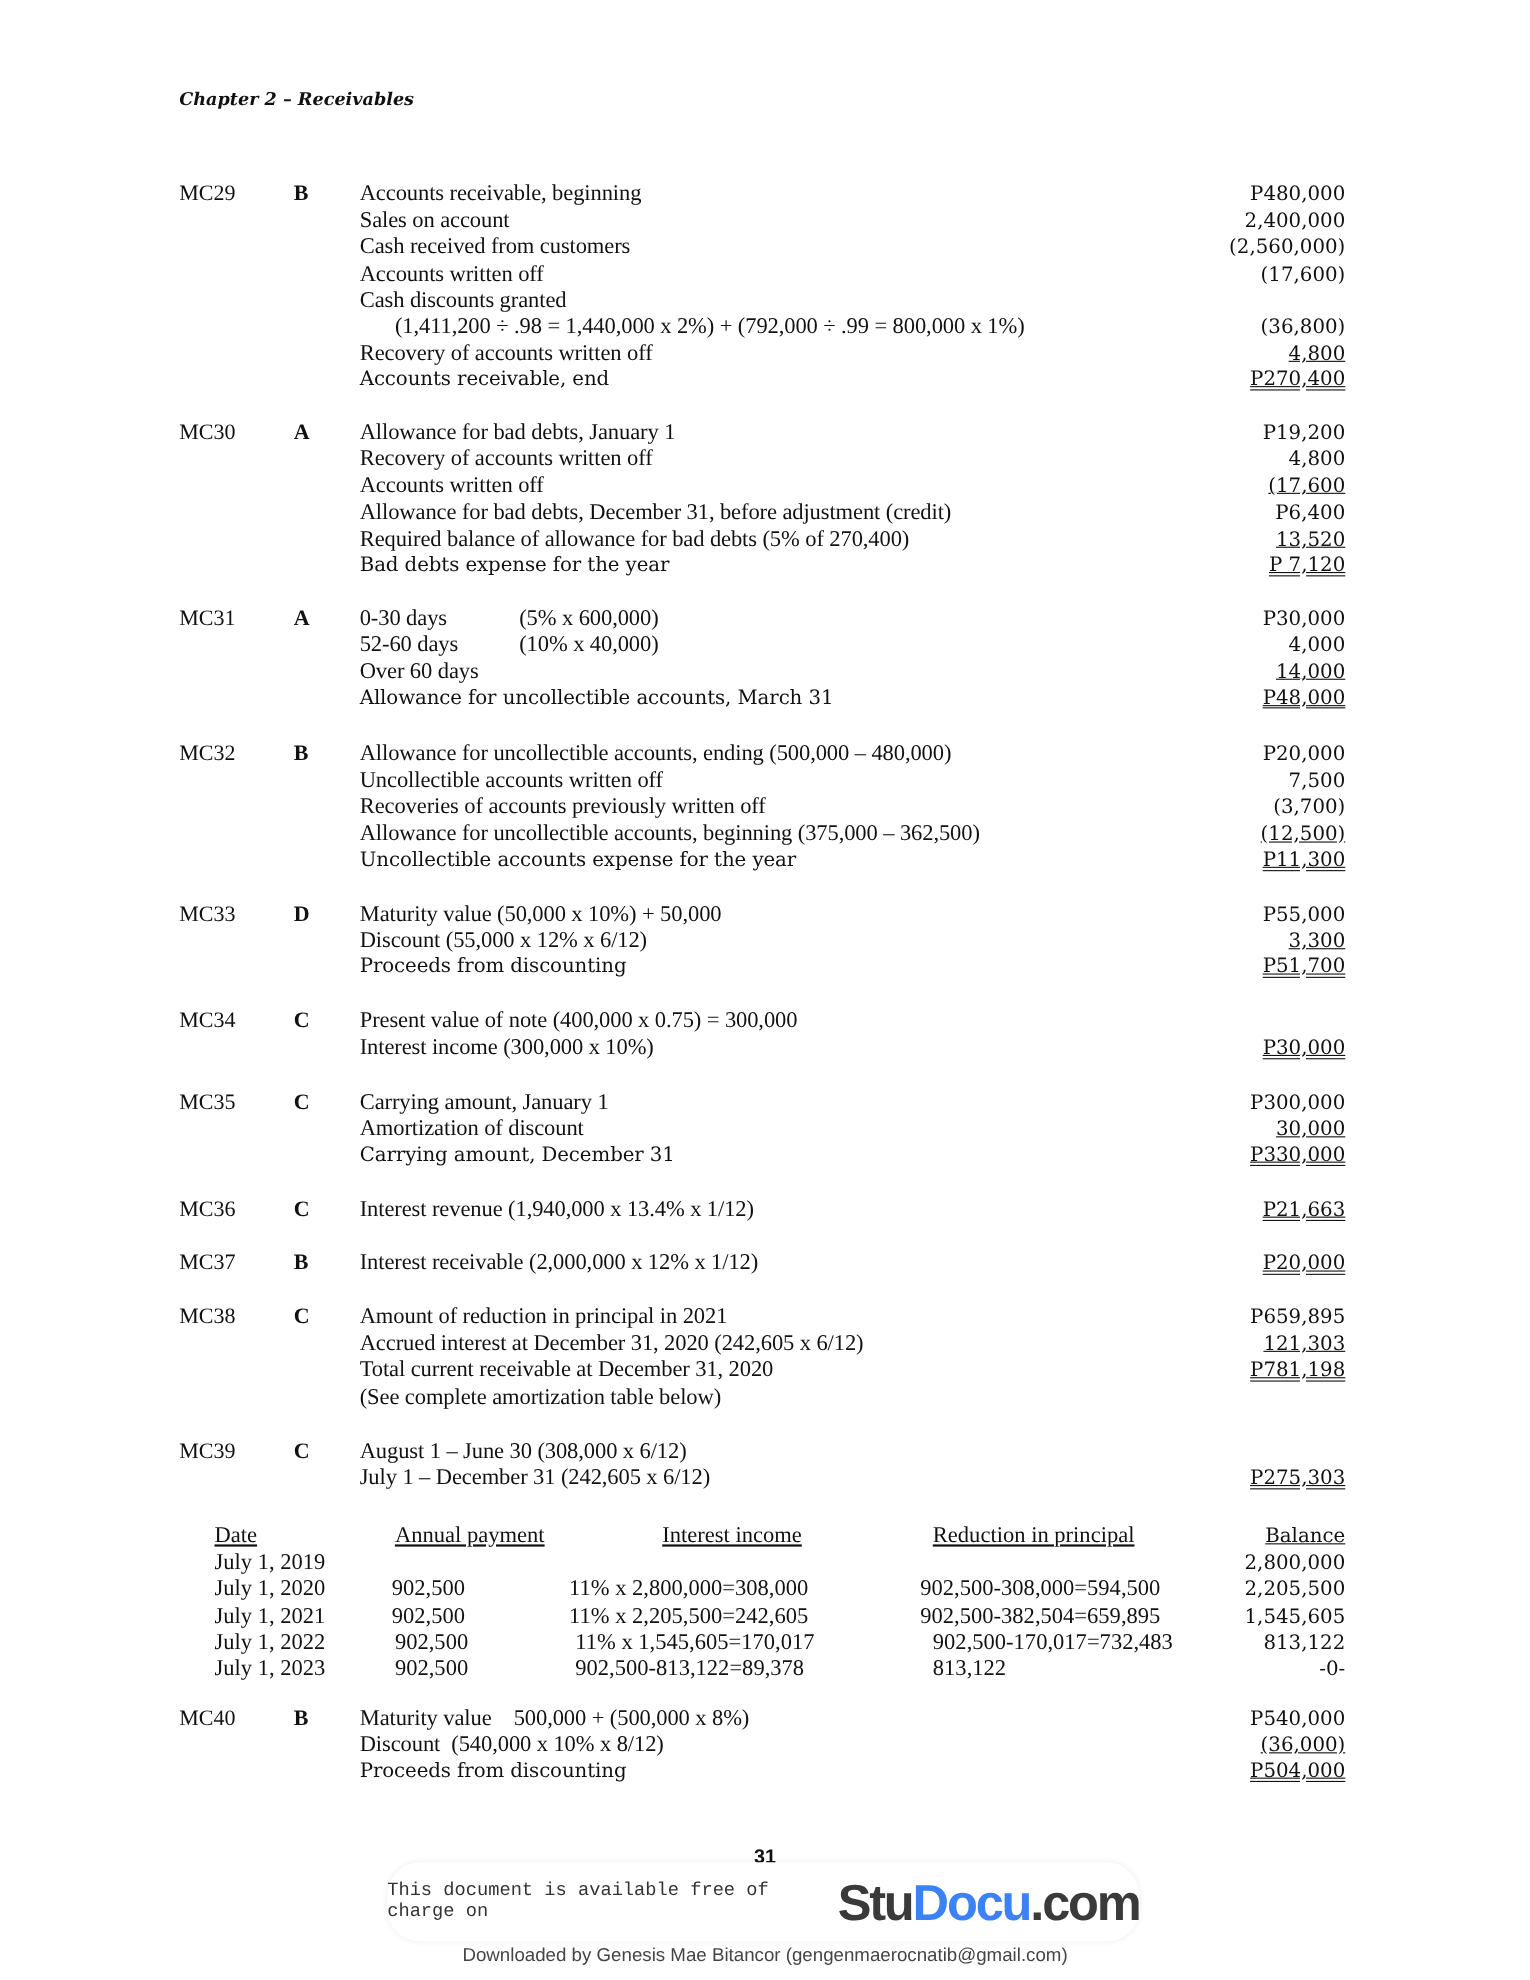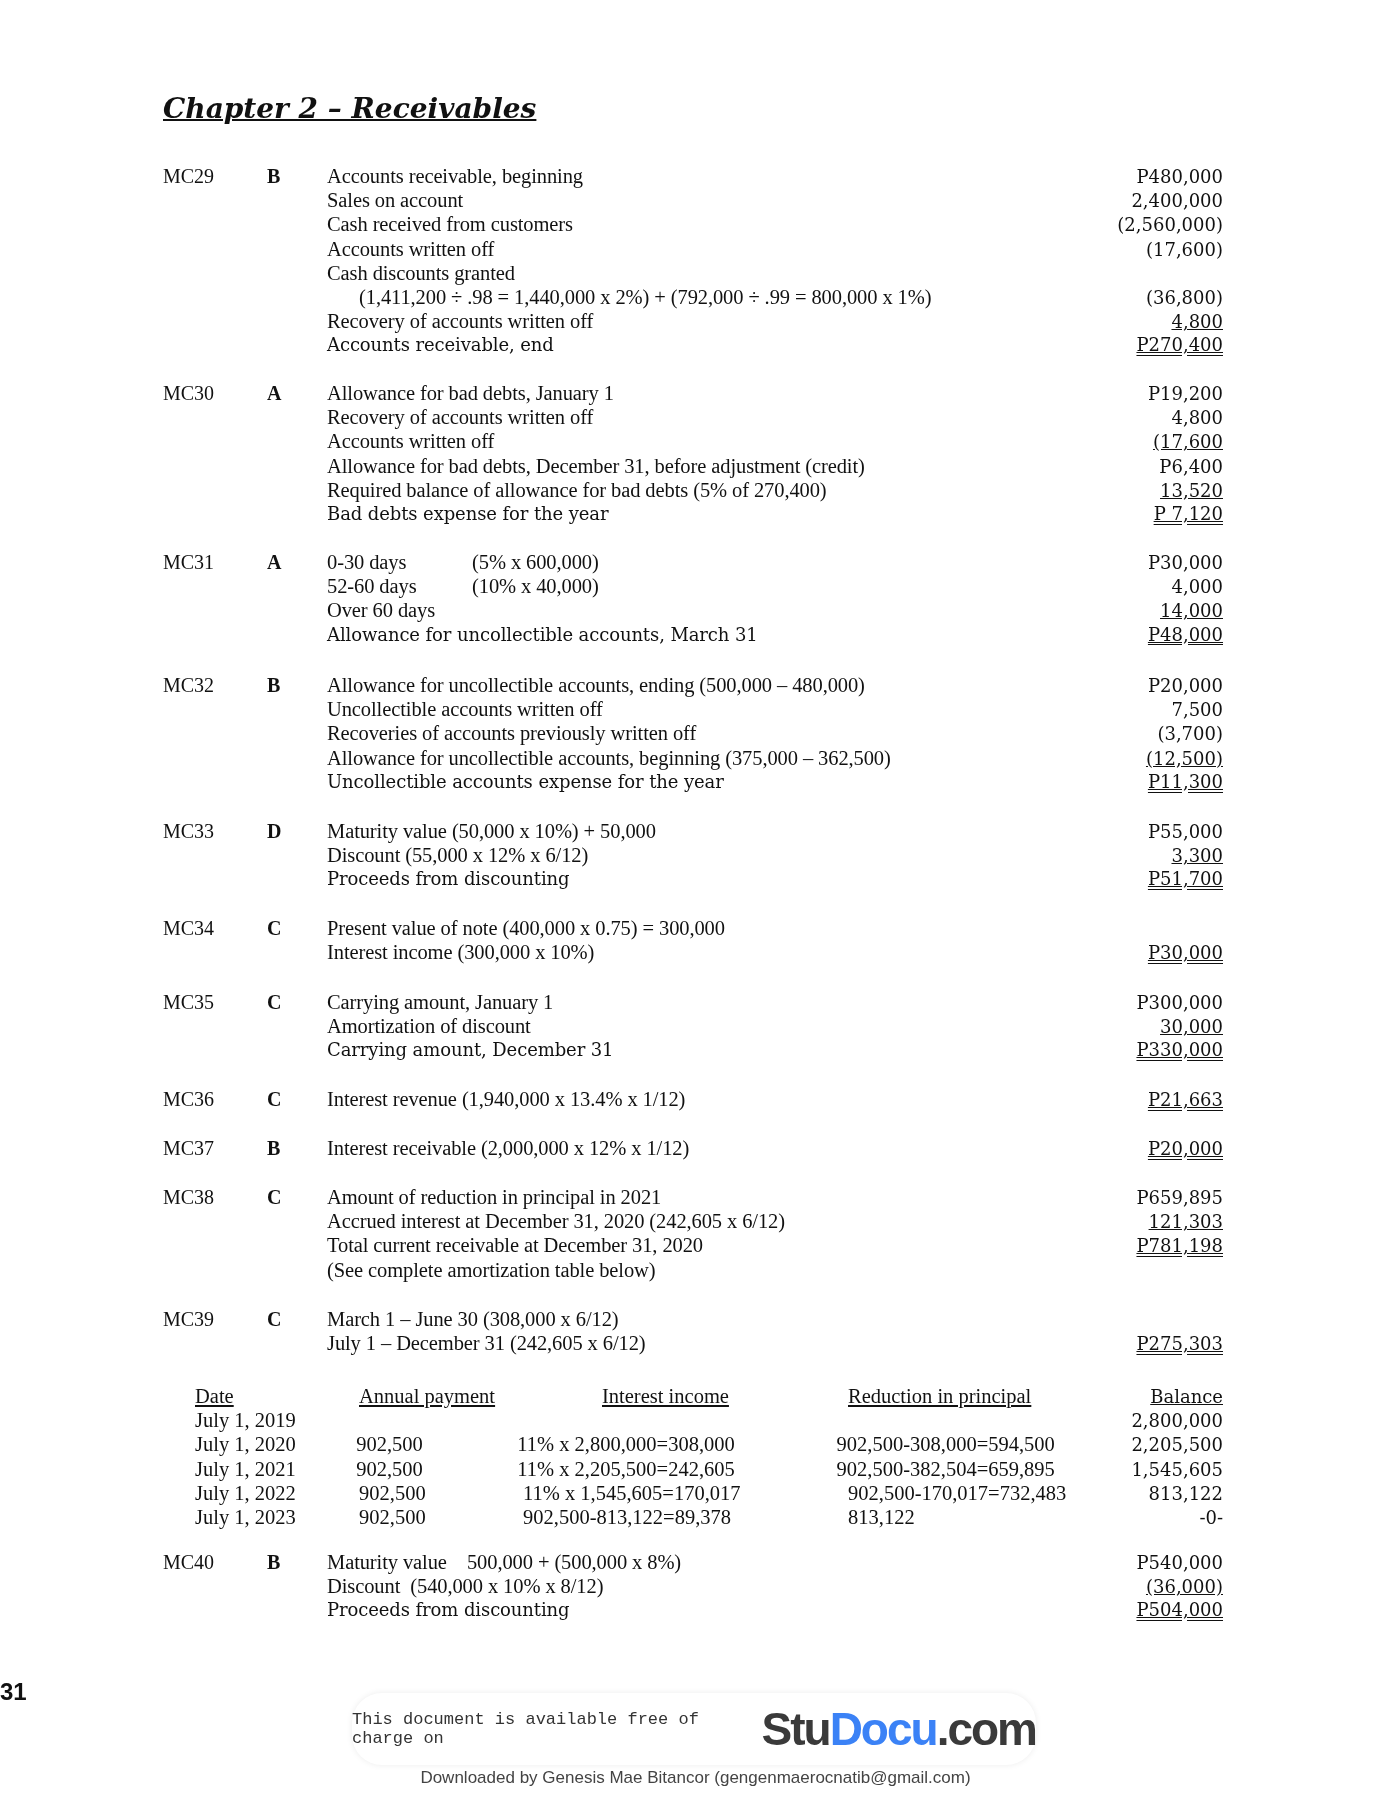--- a/index.html
+++ b/index.html
@@ -1,20 +1,20 @@
 <!DOCTYPE html>
 <html><head>
 <meta charset="utf-8">
 <style>
   html, body { margin: 0; padding: 0; background: #ffffff; }
   body { width: 1391px; height: 1800px; position: relative; overflow: hidden;
          font-family: "DejaVu Serif", "Liberation Serif", serif; color: #111; }
   .page { position: absolute; left: 0; top: 0; width: 1391px; height: 1800px; }
-  .title { position: absolute; left: 163px; top: 92px; font-size: 28px; font-weight: bold;
-           font-style: italic; text-decoration: underline; text-decoration-thickness: 2px; }
+  .title { position: absolute; left: 163px; top: 80px; font-size: 16px; font-weight: bold;
+           font-style: italic; text-decoration-thickness: 2px; }
   .mc { position: absolute; left: 163px; width: 1060px; font-size: 18.5px; line-height: 24.2px; }
   .row { display: flex; align-items: baseline; height: 24.2px; white-space: nowrap; }
   .num { width: 104px; flex: none; font-family: "Liberation Serif", serif; font-size: 20px; }
   .ans { width: 60px; flex: none; font-weight: bold; font-family: "Liberation Serif", serif; font-size: 20px; }
   .desc { flex: 1; font-family: "Liberation Serif", serif; font-size: 20.5px; letter-spacing: -0.1px; }
   .desc.bold, .amt.bold { font-weight: normal; font-family: "DejaVu Serif", serif; font-size: 18px; }
   .desc.indent { padding-left: 32px; }
   .amt { flex: none; text-align: right; min-width: 120px; font-family: "DejaVu Serif", serif; font-size: 18px; }
   .u1 { text-decoration: underline; }
   .u2 { text-decoration: underline double; }
@@ -22,22 +22,22 @@
   .amort { position: absolute; left: 163px; top: 1385px; width: 1060px; font-family: "Liberation Serif", serif; font-size: 20.5px; }
   .amort .arow { display: flex; height: 24.2px; align-items: baseline; white-space: nowrap; }
   .amort .c1 { width: 164px; margin-left: 32px; }
   .amort .c2 { width: 164px; }
   .amort .c3 { width: 325px; }
   .amort .c4 { width: 300px; }
   .amort .c5 { flex: 1; text-align: right; font-family: "DejaVu Serif", serif; font-size: 18px; }
   .amort .h { text-decoration: underline; }
   .amort .c2.h { width: 243px; }
   .amort .c3.h { width: 246px; }
-  .footer-page { position: absolute; left: 0; width: 1391px; top: 1678px; text-align: left;
-                 font-family: "Liberation Sans", sans-serif; font-weight: bold; font-size: 24px; }
+  .footer-page { position: absolute; left: 0; width: 1391px; top: 1678px; text-align: center;
+                 font-family: "Liberation Sans", sans-serif; font-weight: bold; font-size: 18px; }
   .banner { position: absolute; left: 352px; top: 1693px; width: 684px; height: 72px;
             border-radius: 30px; box-shadow: 0 0 6px rgba(0,0,0,0.08); background: #fff;
             display: flex; align-items: center; justify-content: center; gap: 14px; }
   .banner-text { font-family: Liberation Mono, monospace; font-size: 17px; color: #333; }
   .brand { font-family: "Liberation Sans", sans-serif; font-weight: bold; font-size: 46px; letter-spacing: -2px; }
   .brand .s1 { color: #3a3a3a; } .brand .s2 { color: #3b82f6; } .brand .s3 { color: #3a3a3a; }
   .download { position: absolute; left: 0; width: 1391px; top: 1768px; text-align: center;
               font-family: "Liberation Sans", sans-serif; font-size: 17px; color: #444; }
 </style>
 </head>
@@ -296,21 +296,21 @@
         <span class="ans"></span>
         <span class="desc">(See complete amortization table below)</span>
         <span class="amt"></span>
       </div>
   </div>
 
   <div class="mc" style="top:1307px">
     <div class="row">
         <span class="num">MC39</span>
         <span class="ans">C</span>
-        <span class="desc">March 1 – June 30  (308,000 x 6/12)</span>
+        <span class="desc">August 1 – June 30  (308,000 x 6/12)</span>
         <span class="amt"></span>
       </div>
     <div class="row">
         <span class="num"></span>
         <span class="ans"></span>
         <span class="desc">July 1 – December 31 (242,605 x 6/12)</span>
         <span class="amt bold u2">P275,303</span>
       </div>
   </div>
 

